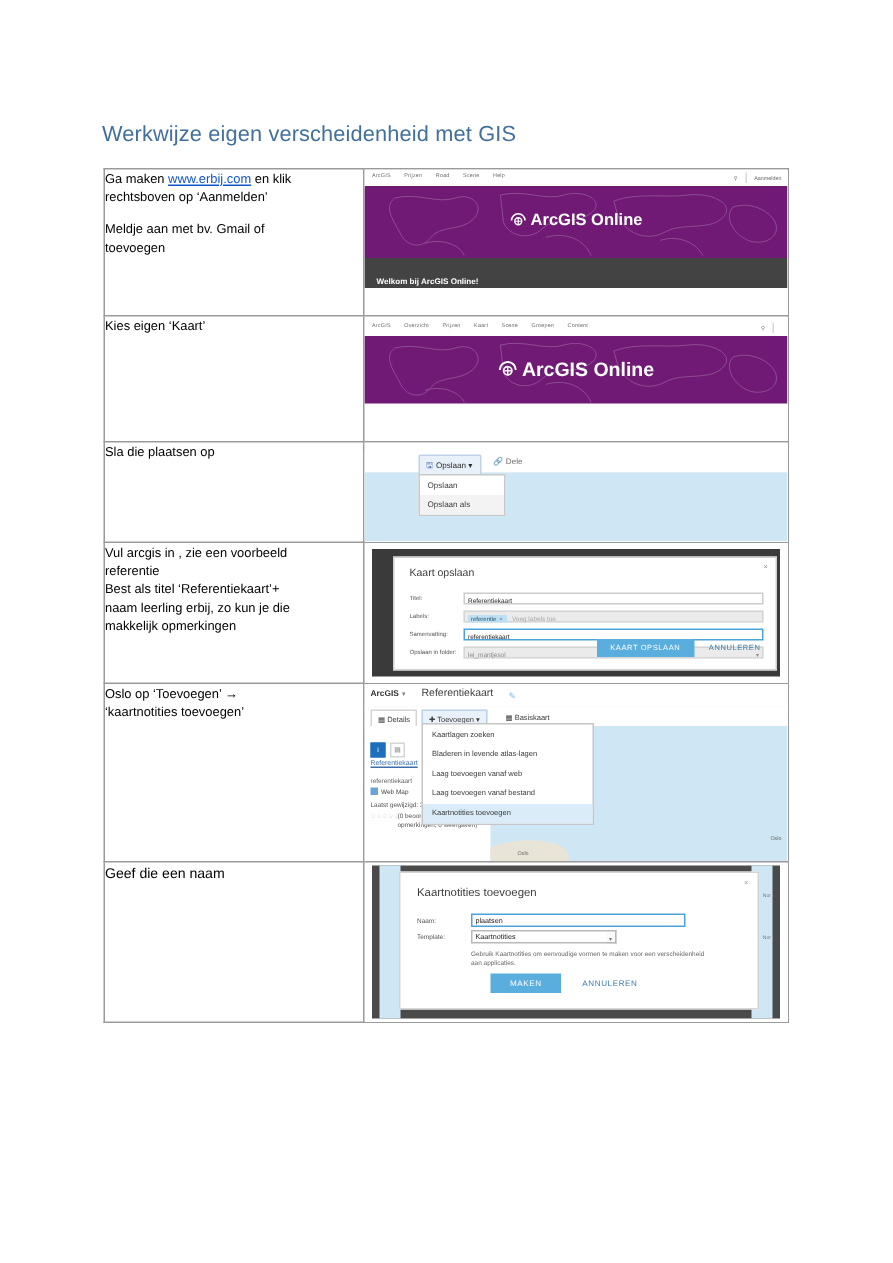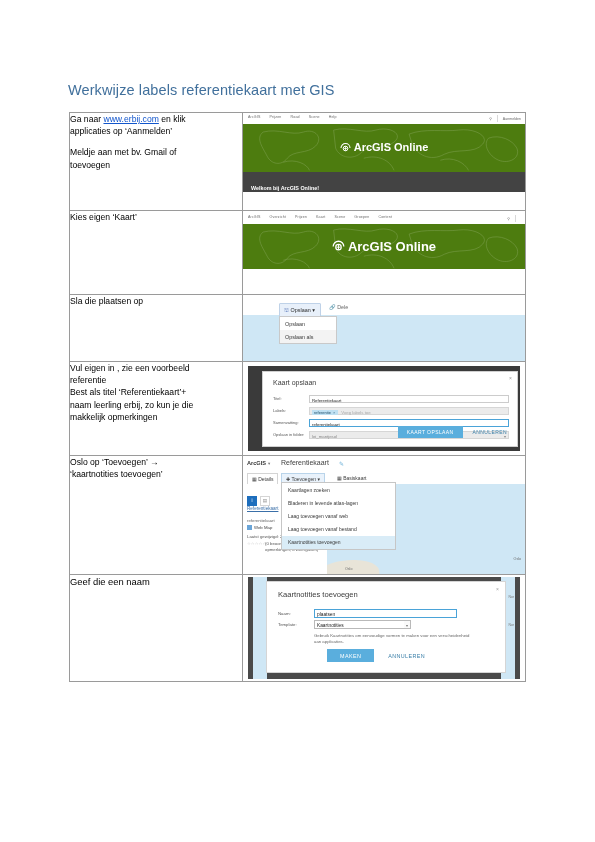--- a/index.html
+++ b/index.html
@@ -72,21 +72,21 @@
   .agol-nav .right {
     position: absolute; right: 4px; top: 2px;
     font-size: 3.6px; color: #6b6b6b;
   }
   .agol-nav .right .sep {
     display: inline-block; width: 1px; height: 7px;
     background: #d8d8d8; vertical-align: -2px; margin: 0 5px;
   }
   .agol-hero {
     position: absolute; left: 0; right: 0;
-    background: #4d7c0f;
+    background: #701a75;
     overflow: hidden;
   }
   .agol-hero .world {
     position: absolute; left: 0; top: 0; right: 0; bottom: 0;
     opacity: .30;
   }
   .agol-hero .brand {
     position: absolute; left: 0; right: 0; top: 50%;
     transform: translateY(-50%);
     text-align: center;
@@ -332,29 +332,29 @@
   .r6-edge-l, .r6-edge-r { position:absolute; top:0; bottom:0; width:14px; background:#cfe7f5; }
   .r6-edge-l { left:5px; }
   .r6-edge-r { right:5px; }
   .r6-edge-r .t { position:absolute; right:1px; font-size:3.4px; color:#777; }
 </style>
 </head>
 <body>
 
 <div class="page">
 
-  <div class="doc-title">Werkwijze labels referentiekaart met GIS</div>
+  <div class="doc-title">Werkwijze eigen verscheidenheid met GIS</div>
 
   <table class="steps">
 
     <tbody>
         <tr>
       <td class="txt" style="height:97px">
-        <p><span>Ga naar </span><a class="link" href="#">www.erbij.com</a><span> en klik</span></p>
-        <p>applicaties op ‘Aanmelden’</p>
+        <p><span>Ga maken </span><a class="link" href="#">www.erbij.com</a><span> en klik</span></p>
+        <p>rechtsboven op ‘Aanmelden’</p>
         <p class="gap">Meldje aan met bv. Gmail of</p>
         <p>toevoegen</p>
       </td>
       <td class="shot">
         <div class="shotbox" style="left:0;top:0;right:0;bottom:0;">
           <div class="agol-nav">
             <div class="items">
               <span>ArcGIS</span><span>Prijzen</span><span>Road</span><span>Scene</span><span>Help</span>
             </div>
             <div class="right">
@@ -449,21 +449,21 @@
           <div class="dd-menu">
             <div>Opslaan</div>
             <div class="alt">Opslaan als</div>
           </div>
         </div>
       </td>
     </tr>
 
     <tr>
       <td class="txt" style="height:93px">
-        <p>Vul eigen in , zie een voorbeeld</p>
+        <p>Vul arcgis in , zie een voorbeeld</p>
         <p>referentie</p>
         <p>Best als titel ‘Referentiekaart’+</p>
         <p>naam leerling erbij, zo kun je die</p>
         <p>makkelijk opmerkingen</p>
       </td>
       <td class="shot">
         <div class="shotbox" style="left:0;top:0;right:0;bottom:0;">
           <div class="r4-frame">
             <div class="r4-dialog">
               <div class="dtitle">Kaart opslaan</div>

